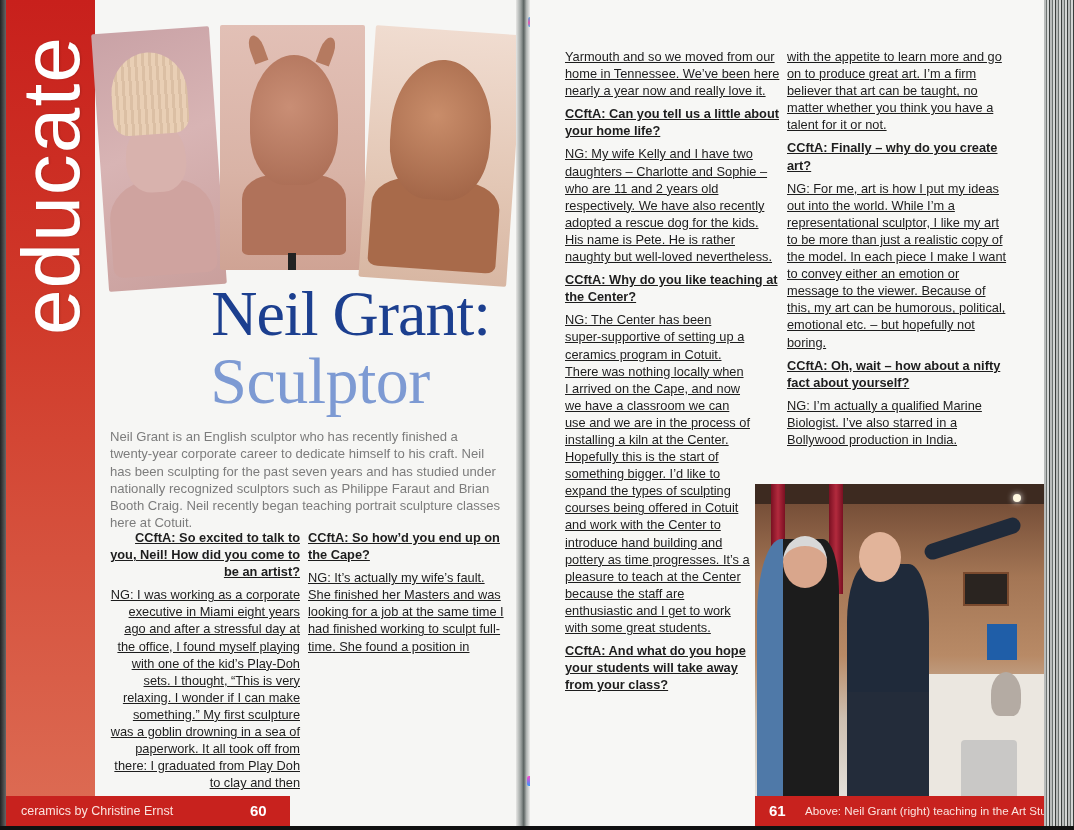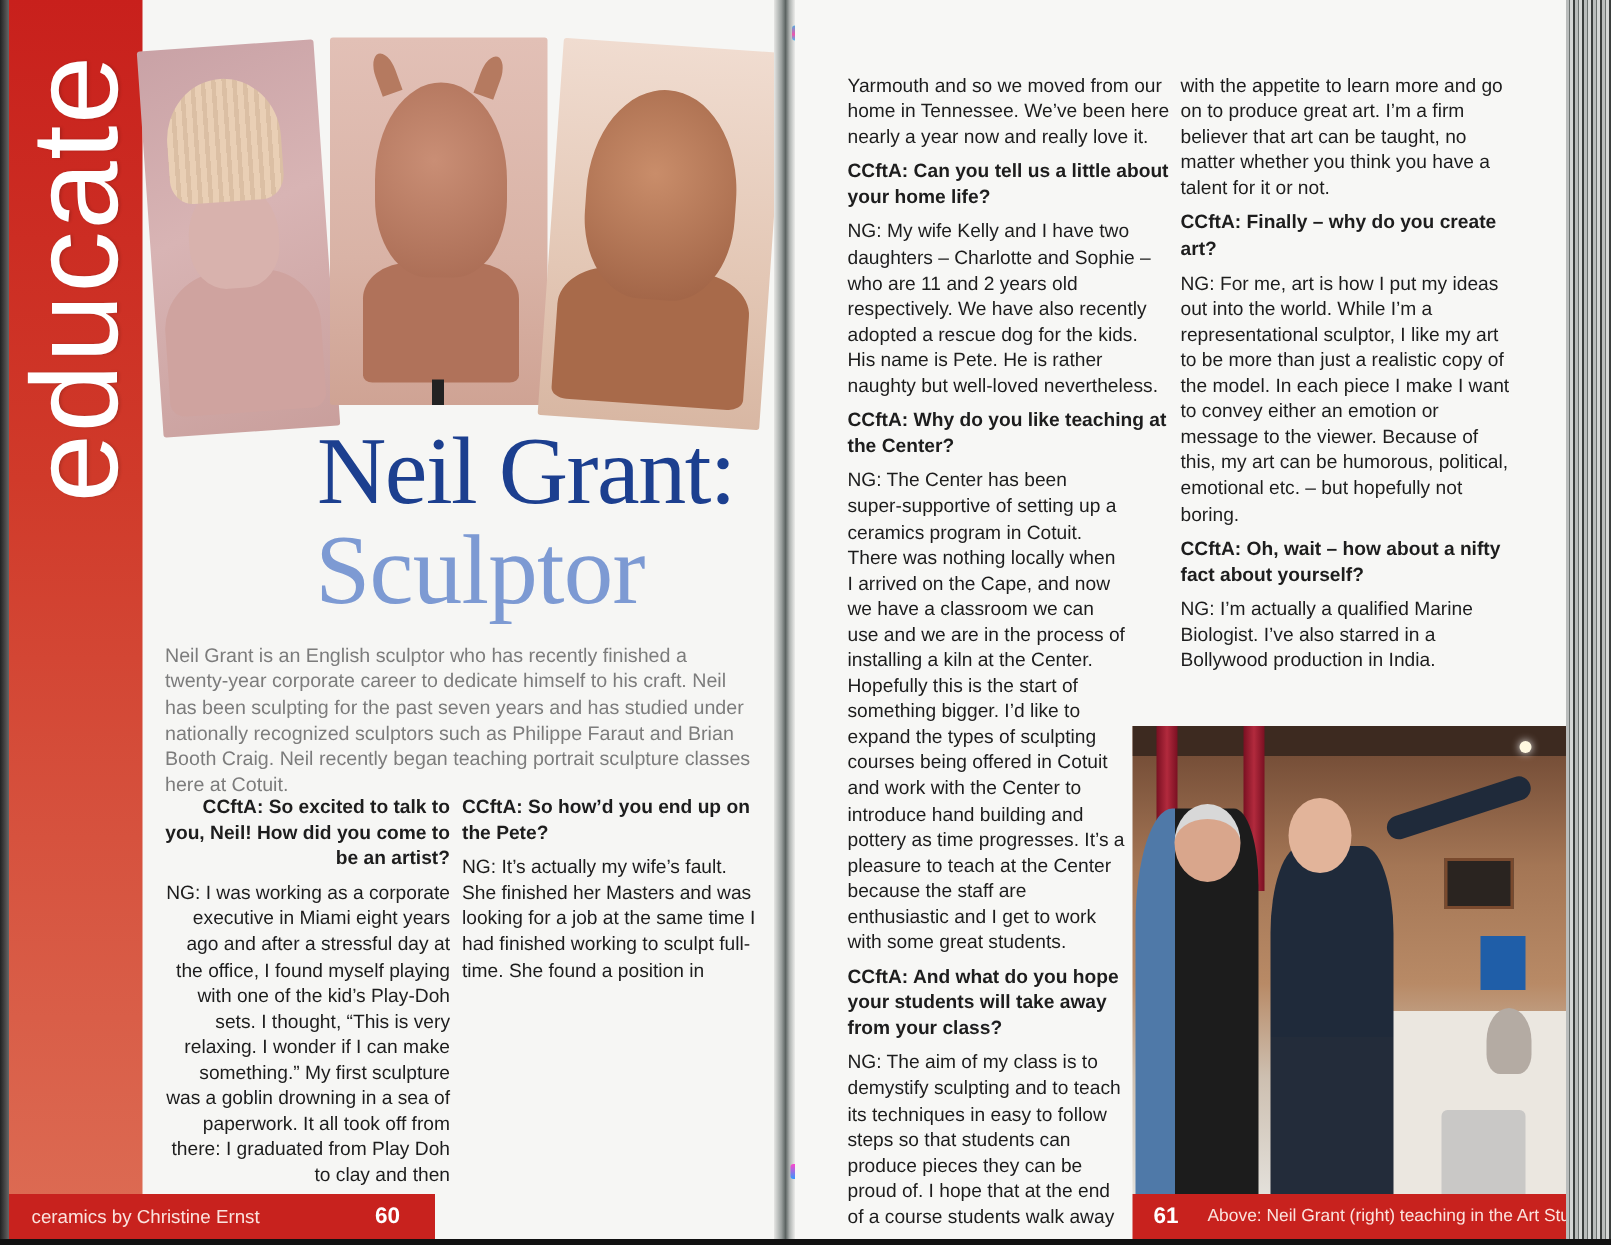--- a/index.html
+++ b/index.html
@@ -26,21 +26,21 @@
     .p2-neck { left: 22px; top: 150px; width: 104px; height: 80px; background: #b0725a; border-radius: 30% 30% 6% 6%; }
     .p2-stand { left: 68px; top: 228px; width: 8px; height: 20px; background: #222; border-radius: 0; }
     .p3-head { left: 22px; top: 30px; width: 100px; height: 140px; background: radial-gradient(circle at 45% 40%, #c98d6a, #9c5f42); }
     .p3-neck { left: 8px; top: 150px; width: 128px; height: 90px; background: #a86a4a; border-radius: 30% 30% 8% 8%; }
 
     .title-main { position: absolute; left: 150px; top: 282px; width: 340px; text-align: right; font-family: "Liberation Serif", "DejaVu Serif", serif; font-size: 64px; color: #1c3f8f; line-height: 1; letter-spacing: -1px; }
     .title-sub { position: absolute; left: 150px; top: 348px; width: 340px; text-align: center; font-family: "Liberation Serif", "DejaVu Serif", serif; font-size: 66px; color: #7d9ad3; line-height: 1; letter-spacing: -0.5px; }
 
     .intro { position: absolute; left: 110px; top: 428px; width: 392px; font-size: 13.1px; line-height: 17.3px; color: #7c7c7c; }
 
-    .col { position: absolute; font-size: 12.8px; line-height: 17.1px; color: #1d1d1d; }
+    .col { position: absolute; font-size: 12.8px; line-height: 17.1px; color: #1d1d1d; text-decoration: underline; }
     .col p { margin-bottom: 6px; }
     .col .q { font-weight: bold; }
     .col-l1 { left: 110px; top: 529px; width: 190px; text-align: right; }
     .col-l2 { left: 308px; top: 529px; width: 196px; }
     .col-r1 { left: 565px; top: 48px; width: 215px; }
     .col-r2 { left: 787px; top: 48px; width: 222px; }
 
     .footer-left { position: absolute; left: 6px; top: 796px; width: 284px; height: 30px; background: #c8221e; color: #fff; }
     .footer-left .credit { position: absolute; left: 15px; top: 8px; font-size: 12.5px; color: #fbe3de; }
     .footer-left .pnum { position: absolute; left: 244px; top: 6px; font-size: 15px; font-weight: bold; }
@@ -105,21 +105,21 @@
     <div class="title-main">Neil Grant:</div>
     <div class="title-sub">Sculptor</div>
 
     <p class="intro">Neil Grant is an English sculptor who has recently finished a twenty-year corporate career to dedicate himself to his craft. Neil has been sculpting for the past seven years and has studied under nationally recognized sculptors such as Philippe Faraut and Brian Booth Craig. Neil recently began teaching portrait sculpture classes here at Cotuit.</p>
 
     <div class="col col-l1">
       <p class="q">CCftA: So excited to talk to you, Neil! How did you come to be an artist?</p>
       <p>NG:  I was working as a corporate executive in Miami eight years ago and after a stressful day at the office, I found myself playing with one of the kid’s Play-Doh sets. I thought, “This is very relaxing. I wonder if I can make something.” My first sculpture was a goblin drowning in a sea of paperwork. It all took off from there: I graduated from Play Doh to clay and then</p>
     </div>
     <div class="col col-l2">
-      <p class="q">CCftA: So how’d you end up on the Pete?</p>
+      <p class="q">CCftA: So how’d you end up on the Cape?</p>
       <p>NG: It’s actually my wife’s fault. She finished her Masters and was looking for a job at the same time I had finished working to sculpt full-time. She found a position in</p>
     </div>
 
     <div class="footer-left">
       <span class="credit">ceramics by Christine Ernst</span>
       <span class="pnum">60</span>
     </div>
   </div>
 
   <div class="gutter"></div>
@@ -128,21 +128,20 @@
 
   <div class="page-right"></div>
 
   <div class="col col-r1">
     <p>Yarmouth and so we moved from our home in Tennessee. We’ve been here nearly a year now and really love it.</p>
     <p class="q">CCftA: Can you tell us a little about your home life?</p>
     <p>NG: My wife Kelly and I have two daughters – Charlotte and Sophie – who are 11 and 2 years old respectively. We have also recently adopted a rescue dog for the kids. His name is Pete. He is rather naughty but well-loved nevertheless.</p>
     <p class="q">CCftA: Why do you like teaching at the Center?</p>
     <p style="width:185px">NG: The Center has been super-supportive of setting up a ceramics program in Cotuit. There was nothing locally when I arrived on the Cape, and now we have a classroom we can use and we are in the process of installing a kiln at the Center.  Hopefully this is the start of something bigger. I’d like to expand the types of sculpting courses being offered in Cotuit and work with the Center to introduce hand building and pottery as time progresses. It’s a pleasure to teach at the Center because the staff are enthusiastic and I get to work with some great students.</p>
     <p class="q" style="width:185px">CCftA: And what do you hope your students will take away from your class?</p>
-    <p style="width:185px">NG: The aim of my class is to demystify sculpting and to teach its techniques in easy to follow steps so that students can produce pieces they can be proud of. I hope that at the end of a course students walk away</p>
   </div>
   <div class="col col-r2">
     <p>with the appetite to learn more and go on to produce great art. I’m a firm believer that art can be taught, no matter whether you think you have a talent for it or not.</p>
     <p class="q">CCftA: Finally – why do you create art?</p>
     <p>NG: For me, art is how I put my ideas out into the world. While I’m a representational sculptor, I like my art to be more than just a realistic copy of the model. In each piece I make I want to convey either an emotion or message to the viewer. Because of this, my art can be humorous, political, emotional etc. – but hopefully not boring.</p>
     <p class="q">CCftA:  Oh, wait – how about a nifty fact about yourself?</p>
     <p>NG: I’m actually a qualified Marine Biologist. I’ve also starred in a Bollywood production in India.</p>
   </div>
 
   <div class="studio-photo">

